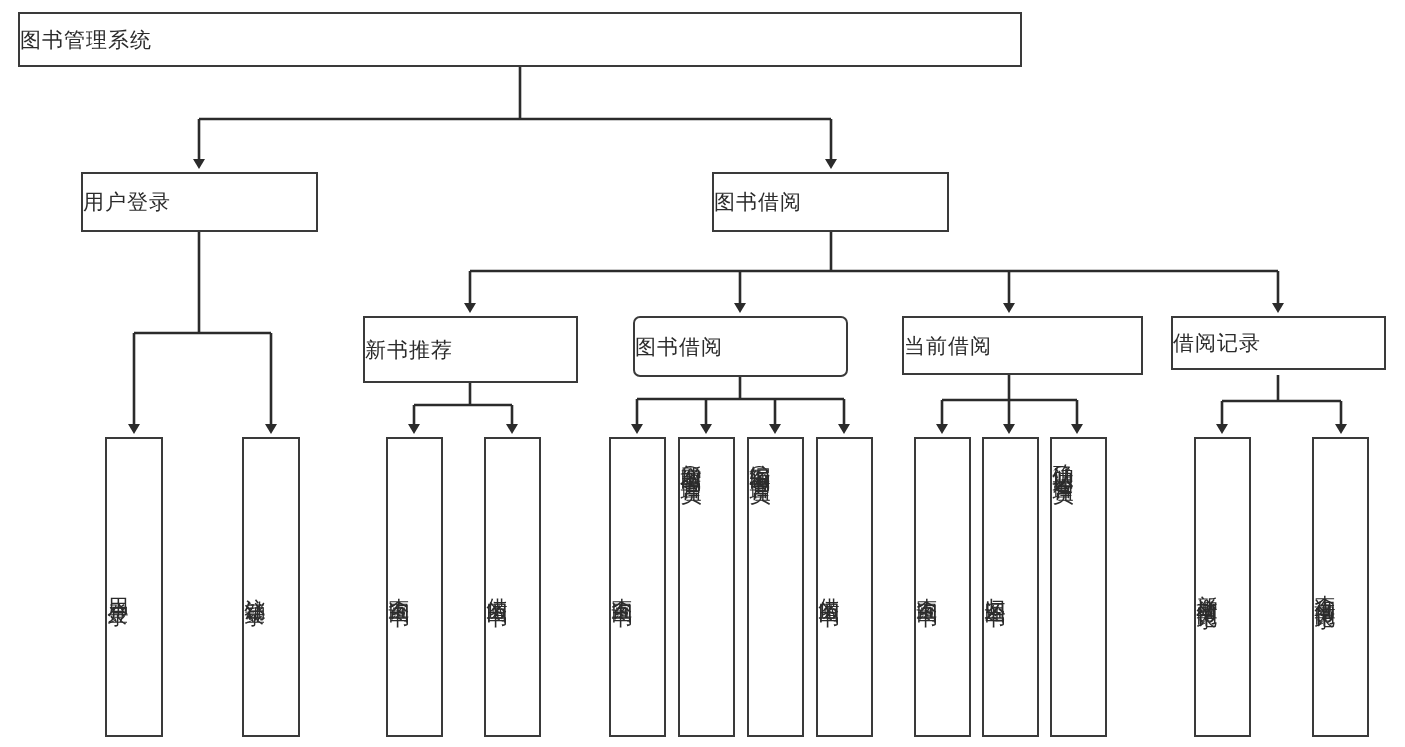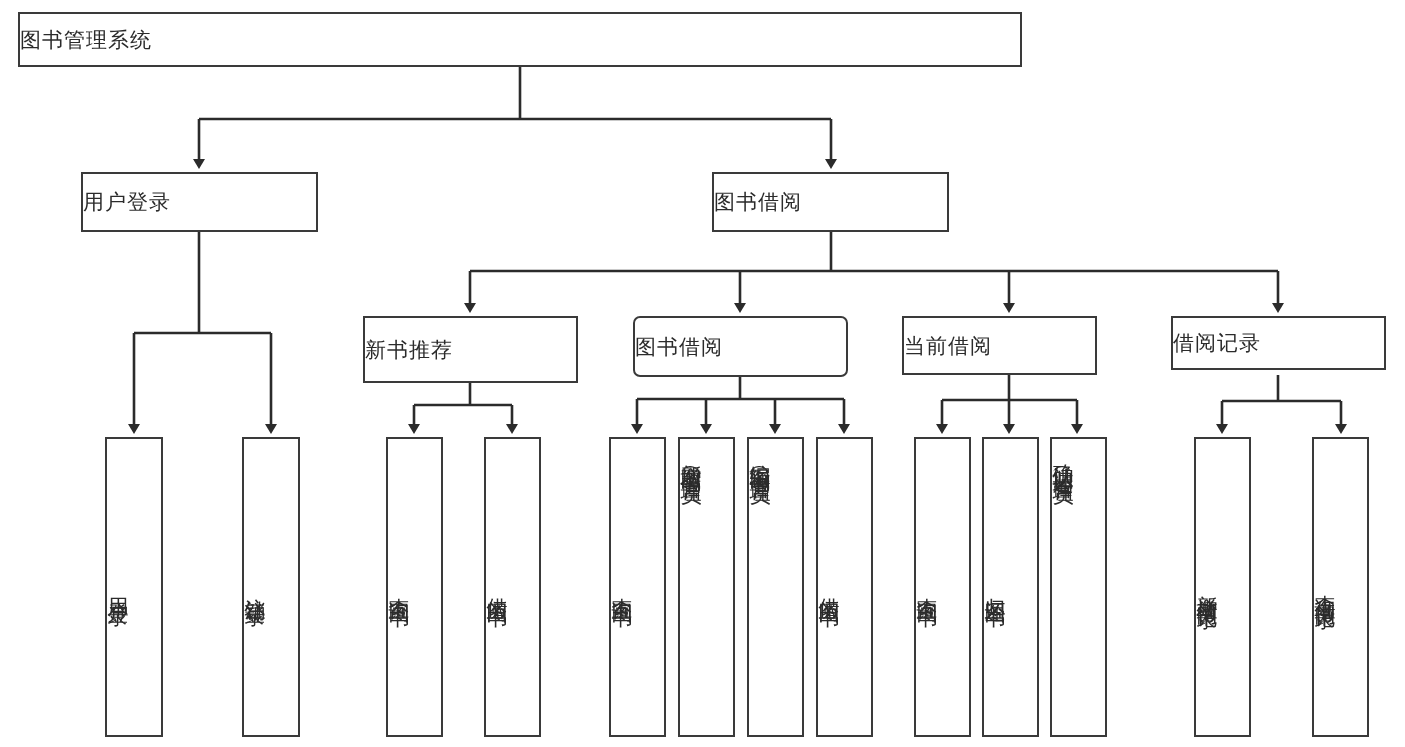--- a/index.html
+++ b/index.html
@@ -129,21 +129,21 @@
   <div class="node h" style="left:712px; top:172px; width:237px; height:60px;">
     <span>图书借阅</span>
   </div>
 
   <div class="node h" style="left:363px; top:316px; width:215px; height:67px;">
     <span>新书推荐</span>
   </div>
   <div class="node h" style="left:633px; top:316px; width:215px; height:61px;border-radius:7px;">
     <span>图书借阅</span>
   </div>
-  <div class="node h" style="left:902px; top:316px; width:195px; height:59px;font-family:Liberation Mono, monospace;">
+  <div class="node h" style="left:902px; top:316px; width:241px; height:59px;font-family:Liberation Mono, monospace;">
     <span>当前借阅</span>
   </div>
   <div class="node h" style="left:1171px; top:316px; width:215px; height:54px;">
     <span>借阅记录</span>
   </div>
 
   <div class="node v mid" style="left:105px; top:437px; width:58px; height:300px;">
     <span class="vtext">用户登录</span>
   </div>
   <div class="node v mid" style="left:242px; top:437px; width:58px; height:300px;">

